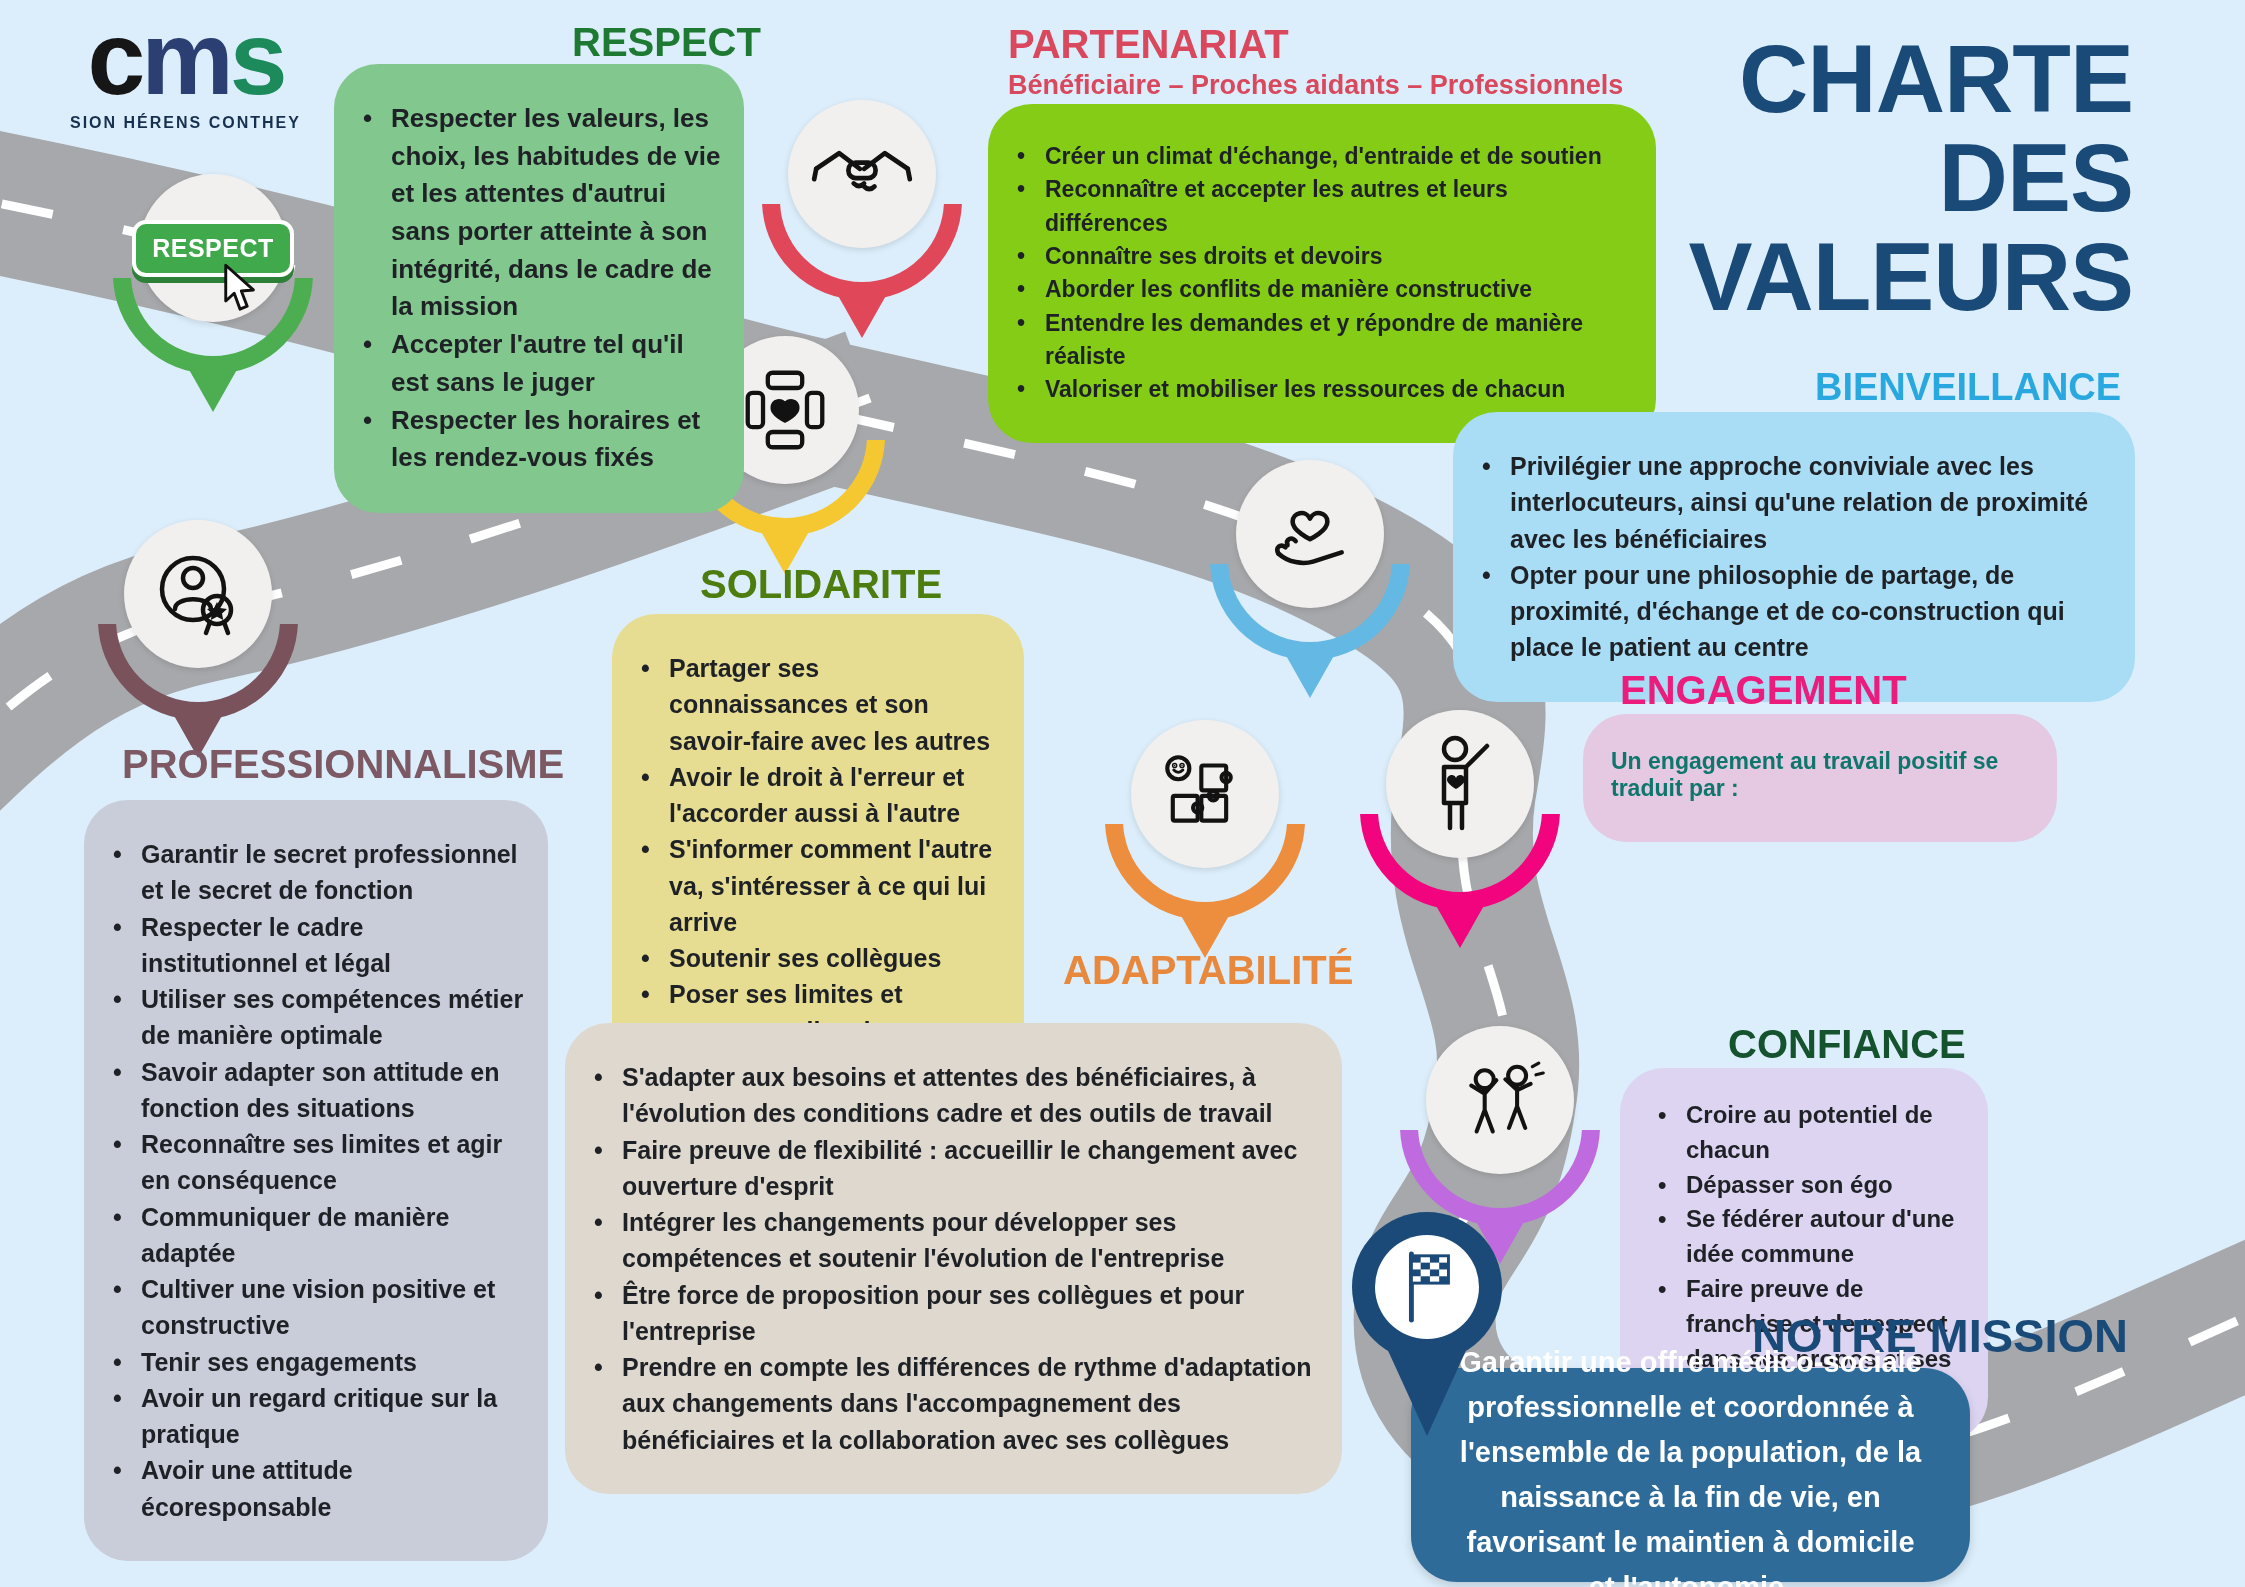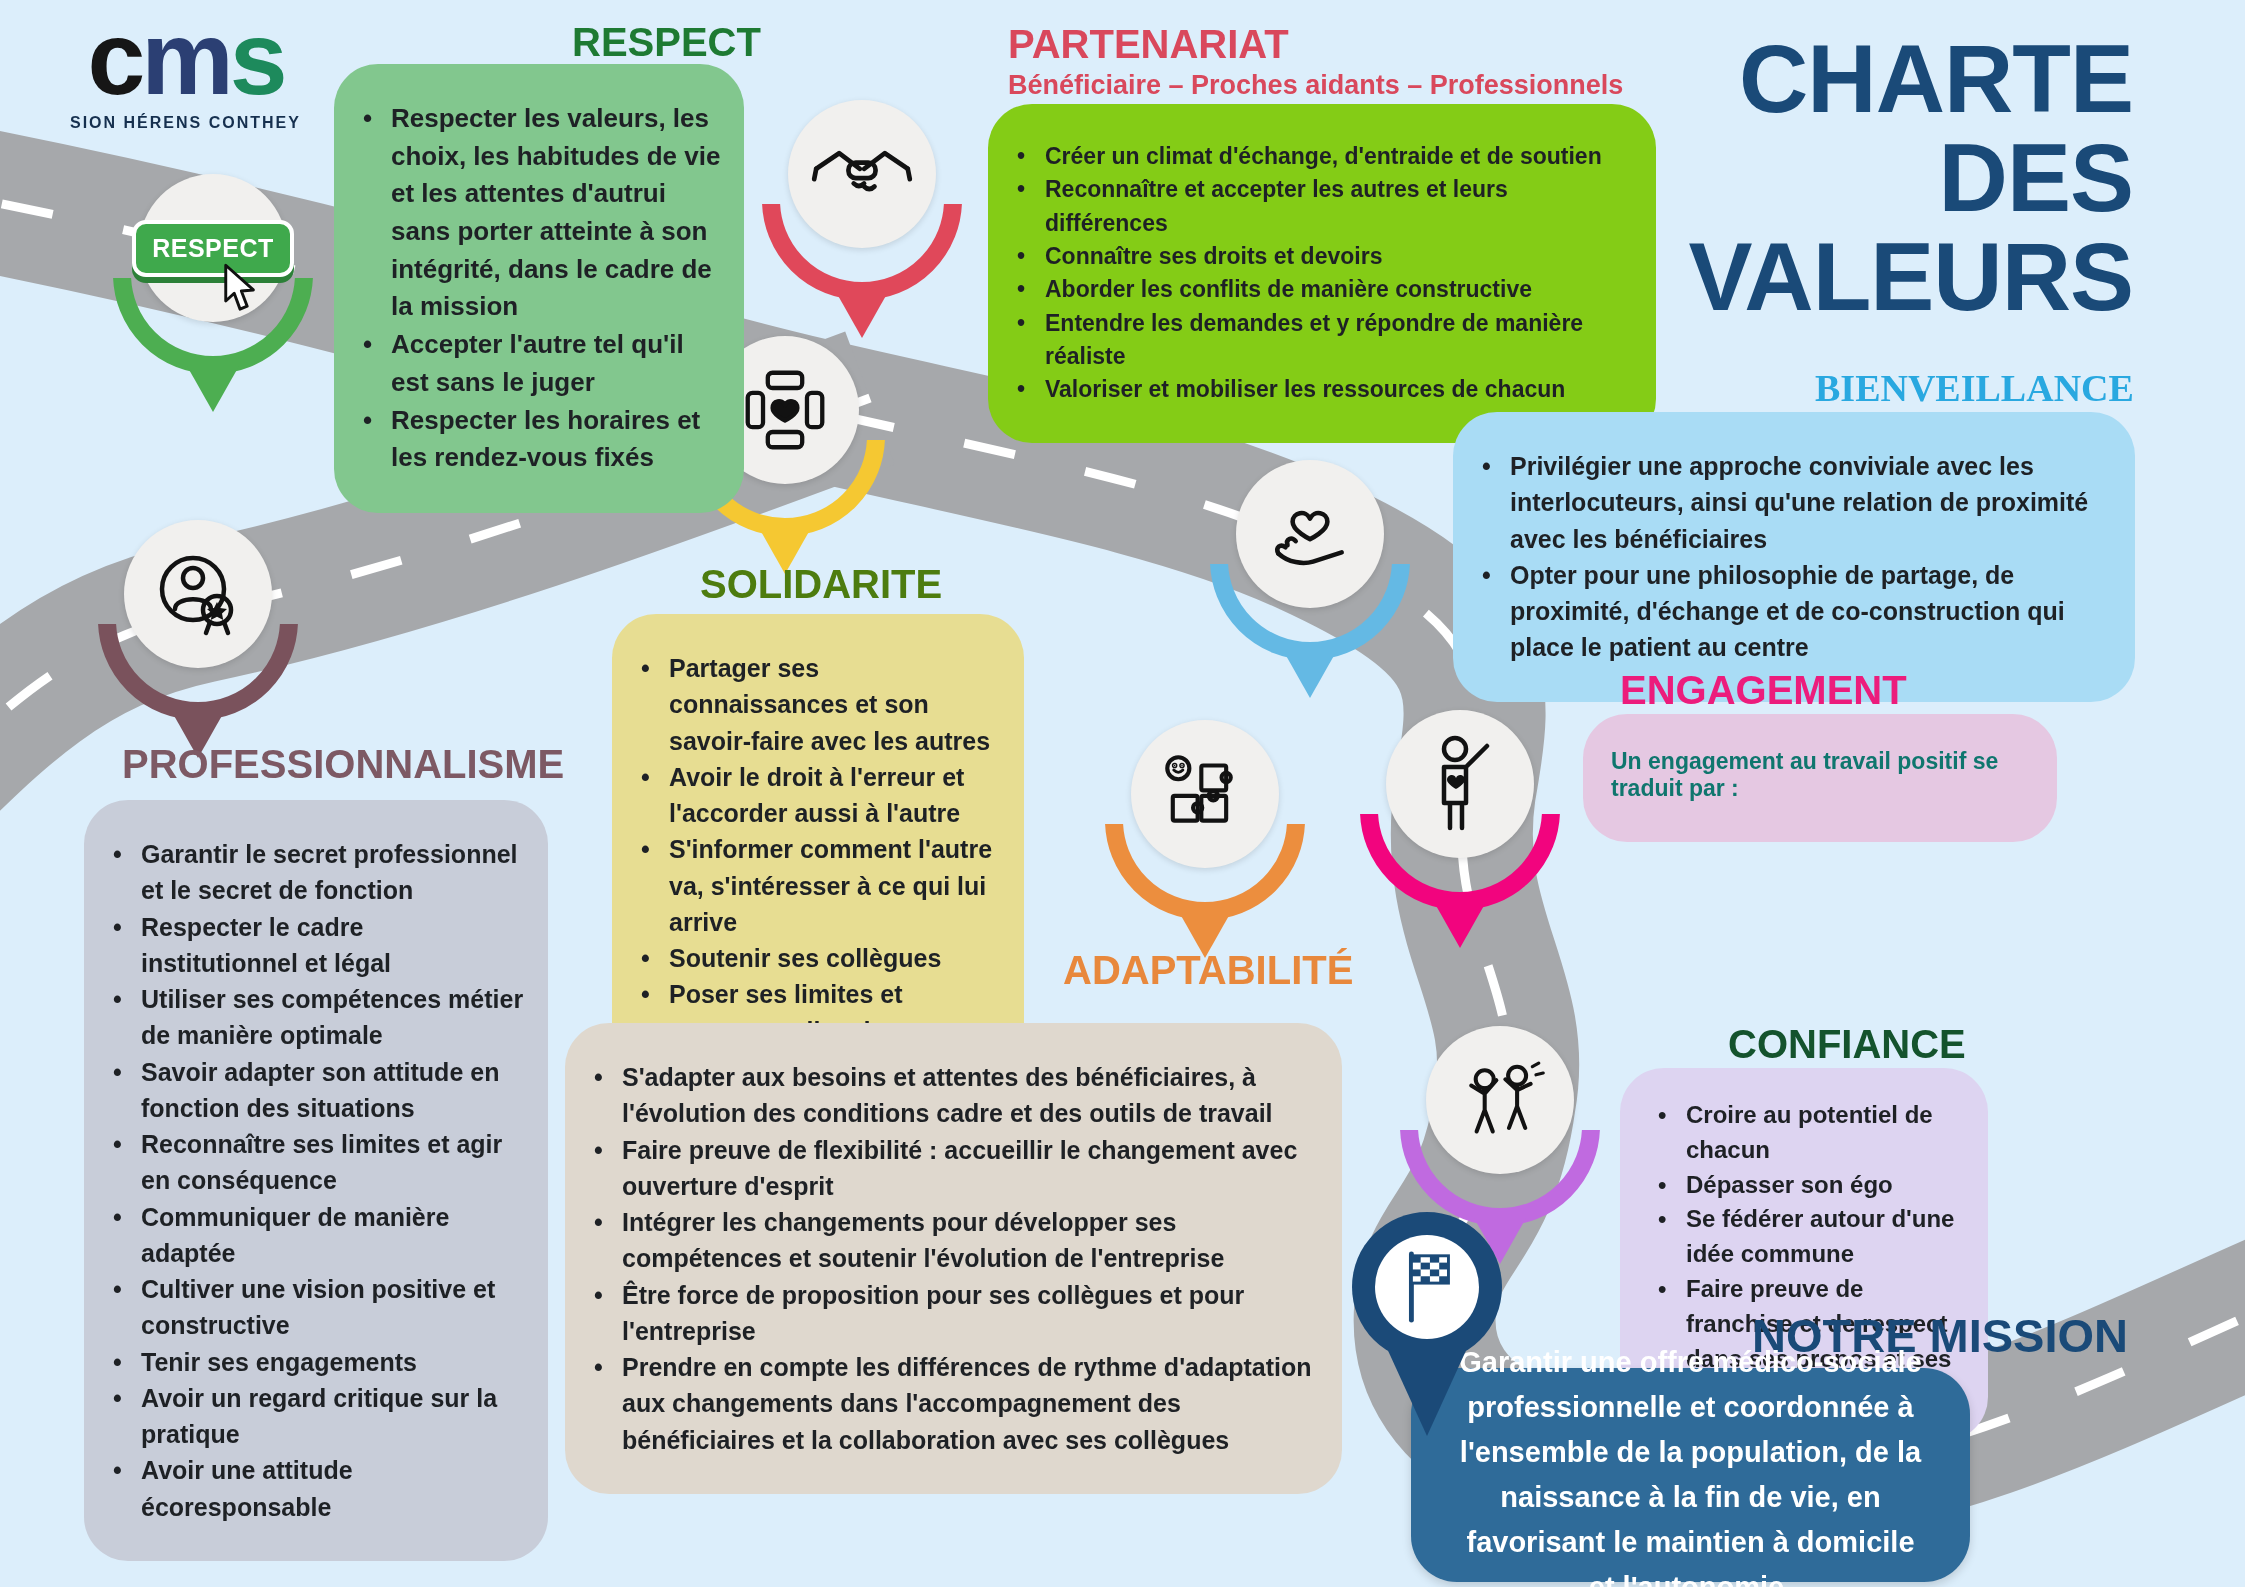--- a/index.html
+++ b/index.html
@@ -120,21 +120,21 @@
     <div class="circle">
       <svg width="104" height="74" viewBox="0 0 100 70">
         <path d="M6,30 L28,15 L48,30"></path>
         <path d="M94,30 L72,15 L52,30"></path>
         <rect x="37" y="24" width="26" height="15" rx="7"></rect>
         <path d="M42,44 q5,5 10,0 M52,47 q5,5 10,0 M6,30 l-2,10 M94,30 l2,10"></path>
       </svg>
     </div>
   </div>
 
-  <div class="sec-title" style="left:1815px; top:366px; font-size:38px; color:#29A8E0;font-family:Liberation Serif, serif;">BIENVEILLANCE</div>
+  <div class="sec-title" style="left:1815px; top:366px; font-size:38px; color:#29A8E0;">BIENVEILLANCE</div>
   <div class="vbox" style="left:1453px; top:412px; width:682px; background:#A9DCF5;">
     <ul style="font-size:25px;">
         <li>Privilégier une approche conviviale avec les interlocuteurs, ainsi qu'une relation de proximité avec les bénéficiaires</li>
         <li>Opter pour une philosophie de partage, de proximité, d'échange et de co-construction qui place le patient au centre</li>
       </ul>
   </div>
   <div class="marker" style="--c:#64B9E4; left:1210px; top:442px;">
     <div class="arc"></div>
     <div class="tip"></div>
     <div class="circle">

